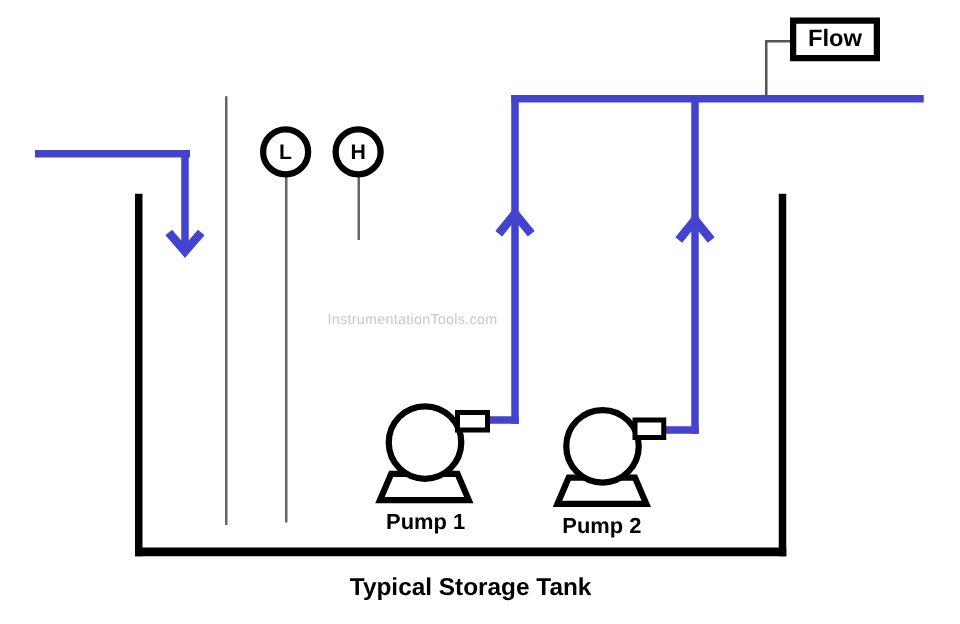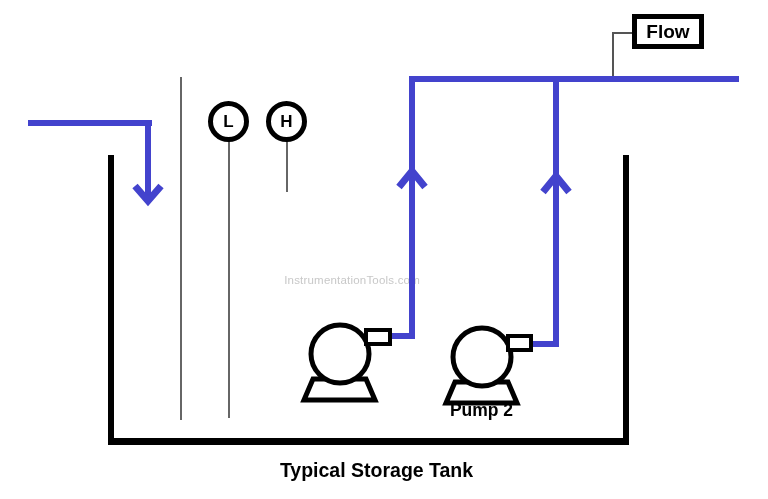--- a/index.html
+++ b/index.html
@@ -27,21 +27,21 @@
   .stem{background:var(--stem);width:2px;z-index:1;}
   .thinline{background:#555555;z-index:2;}
   .pipe{background:var(--pipe);z-index:3;}
   .tank{
     border-left:6px solid var(--outline);
     border-right:6px solid var(--outline);
     border-bottom:7px solid var(--outline);
     z-index:4;
   }
   .watermark{
-    color:var(--watermark);font-size:11.5px;text-align:right;z-index:1;letter-spacing:.2px;margin-top:24px;
+    color:var(--watermark);font-size:11.5px;text-align:center;z-index:1;letter-spacing:.2px;
   }
   .pumplabel{
     font-weight:bold;font-size:17.5px;color:var(--outline);text-align:center;z-index:5;
   }
   .caption{
     font-weight:bold;font-size:19.5px;color:var(--outline);text-align:center;z-index:5;
   }
   svg{display:block;overflow:visible;}
   .pump-shape{fill:#ffffff;stroke:var(--outline);}
   .arrow{stroke:var(--pipe);fill:none;stroke-width:7;stroke-linejoin:miter;}
@@ -72,27 +72,28 @@
 
   <div class="abs tank" style="left:108px;top:155px;width:521px;height:290px;"></div>
 
   <div class="abs watermark" style="left:240px;top:250px;width:180px;">InstrumentationTools.com</div>
 
   <svg class="abs z5" style="left:290px;top:315px;" width="110" height="90" viewBox="0 0 110 90">
     <path class="pump-shape" stroke-width="5" d="M23,64 L14,85 L85,85 L76,64 Z"></path>
     <circle class="pump-shape" stroke-width="5" cx="50" cy="39" r="29"></circle>
     <rect class="pump-shape" stroke-width="4" x="76" y="15" width="24" height="14"></rect>
   </svg>
+  <div class="abs pumplabel" style="left:293px;top:407px;width:95px;">Pump 1</div>
 
   <svg class="abs z5" style="left:432px;top:318px;" width="110" height="90" viewBox="0 0 110 90">
     <path class="pump-shape" stroke-width="5" d="M23,64 L14,85 L85,85 L76,64 Z"></path>
     <circle class="pump-shape" stroke-width="5" cx="50" cy="39" r="29"></circle>
     <rect class="pump-shape" stroke-width="4" x="76" y="18" width="23" height="14"></rect>
   </svg>
-  <div class="abs pumplabel" style="left:434px;top:400px;width:95px;">Pump 2</div>
+  <div class="abs pumplabel" style="left:434px;top:410px;width:95px;">Pump 2</div>
 
   <div class="abs pipe" style="left:388px;top:333px;width:27px;height:6px;"></div>
   <div class="abs pipe" style="left:409px;top:76px;width:6px;height:263px;"></div>
   <svg class="abs z5" style="left:396px;top:165px;" width="32" height="26" viewBox="0 0 32 26">
     <polyline class="arrow" points="3,22 16,6 29,22"></polyline>
   </svg>
 
   <div class="abs pipe" style="left:526px;top:341px;width:33px;height:6px;"></div>
   <div class="abs pipe" style="left:553px;top:76px;width:6px;height:271px;"></div>
   <svg class="abs z5" style="left:540px;top:170px;" width="32" height="26" viewBox="0 0 32 26">

